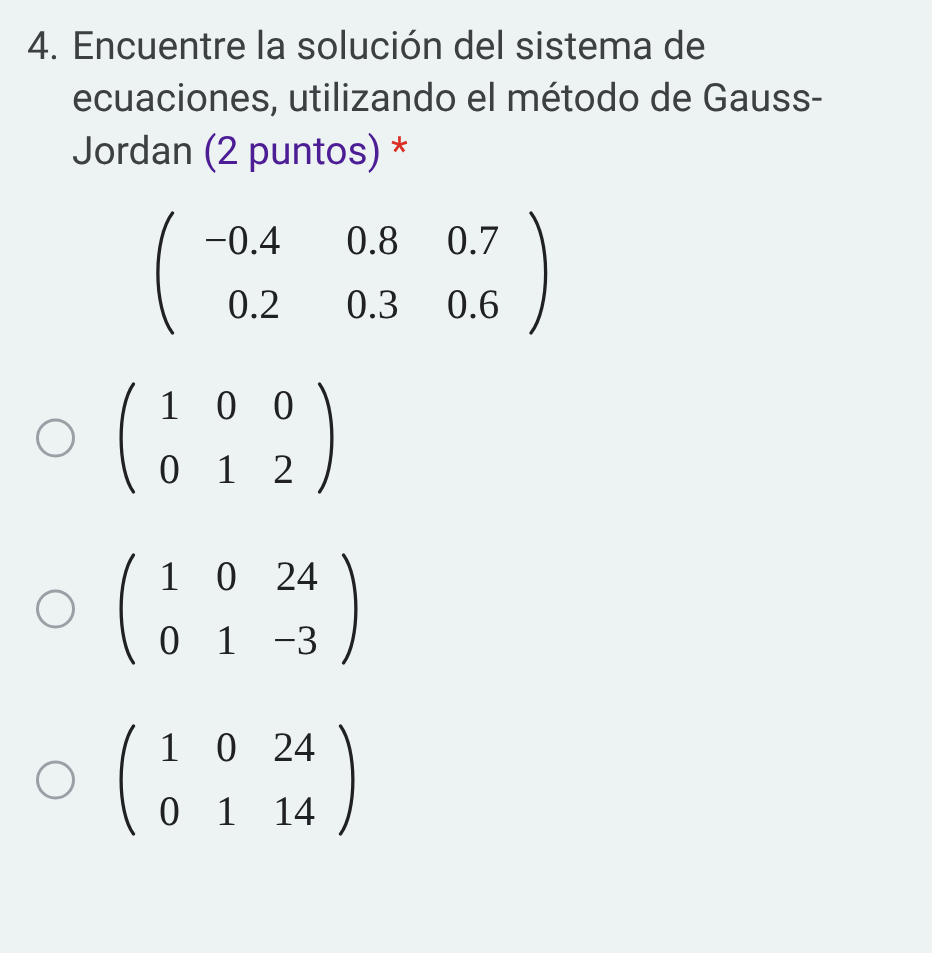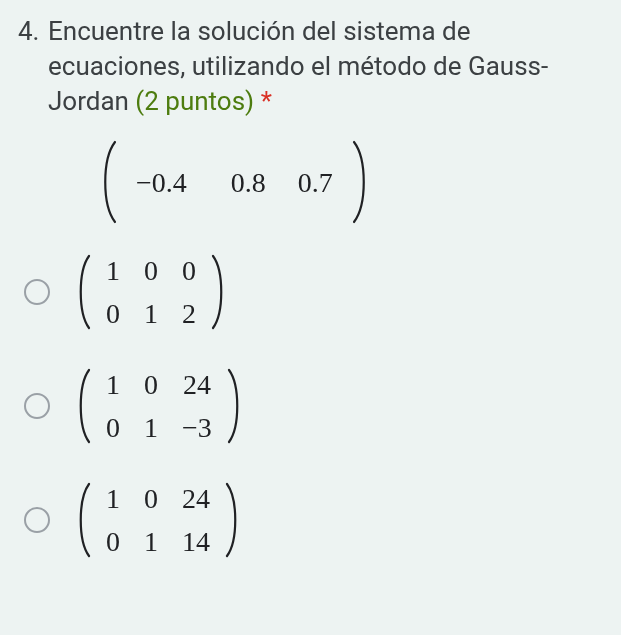--- a/index.html
+++ b/index.html
@@ -19,35 +19,35 @@
     color: #3c4043;
     min-width: 30px;
     flex: 0 0 auto;
   }
   .q-text {
     font-size: 26px;
     line-height: 1.35;
     color: #3c4043;
     flex: 1 1 auto;
   }
-  .points { color: #4d7c0f; }
+  .points { color: #4c1d95; }
   .required { color: #d93025; }
   .matrix-wrap { display: flex; align-items: center; margin: 20px 0 24px 80px; }
   .matrix-wrap.inline { margin: 0; }
   .paren {
     font-family: 'Times New Roman', serif;
   }
   .paren svg { display: block; }
   .mtable {
     font-family: 'Times New Roman', serif;
     font-size: 28px;
     border-collapse: collapse;
   }
   .mtable td {
-    text-align: center;
+    text-align: right;
     padding: 4px 16px;
     line-height: 1.25;
     white-space: nowrap;
   }
   .mtable.sm td { padding: 4px 12px; font-size: 28px; }
   .option-row {
     display: flex;
     align-items: center;
     gap: 24px;
     margin-left: 6px;
@@ -77,20 +77,25 @@
     <svg width="22" height="86" viewBox="0 0 22 86">
         <path d="M17 3 C 4 20 4 66 17 83" stroke="#202124" stroke-width="2.2" fill="none" stroke-linecap="round"></path>
       </svg>
   </span>
   <table class="mtable">
     <tbody>
         <tr>
       <td style="padding-right:28px;">−0.4</td>
       <td>0.8</td>
       <td>0.7</td>
+    </tr>
+    <tr>
+      <td style="text-align:right;padding-right:28px;">0.2</td>
+      <td>0.3</td>
+      <td>0.6</td>
     </tr>
   </tbody>
     </table>
   <span class="paren">
     <svg width="22" height="86" viewBox="0 0 22 86">
         <path d="M5 3 C 18 20 18 66 5 83" stroke="#202124" stroke-width="2.2" fill="none" stroke-linecap="round"></path>
       </svg>
   </span>
 </div>
 

